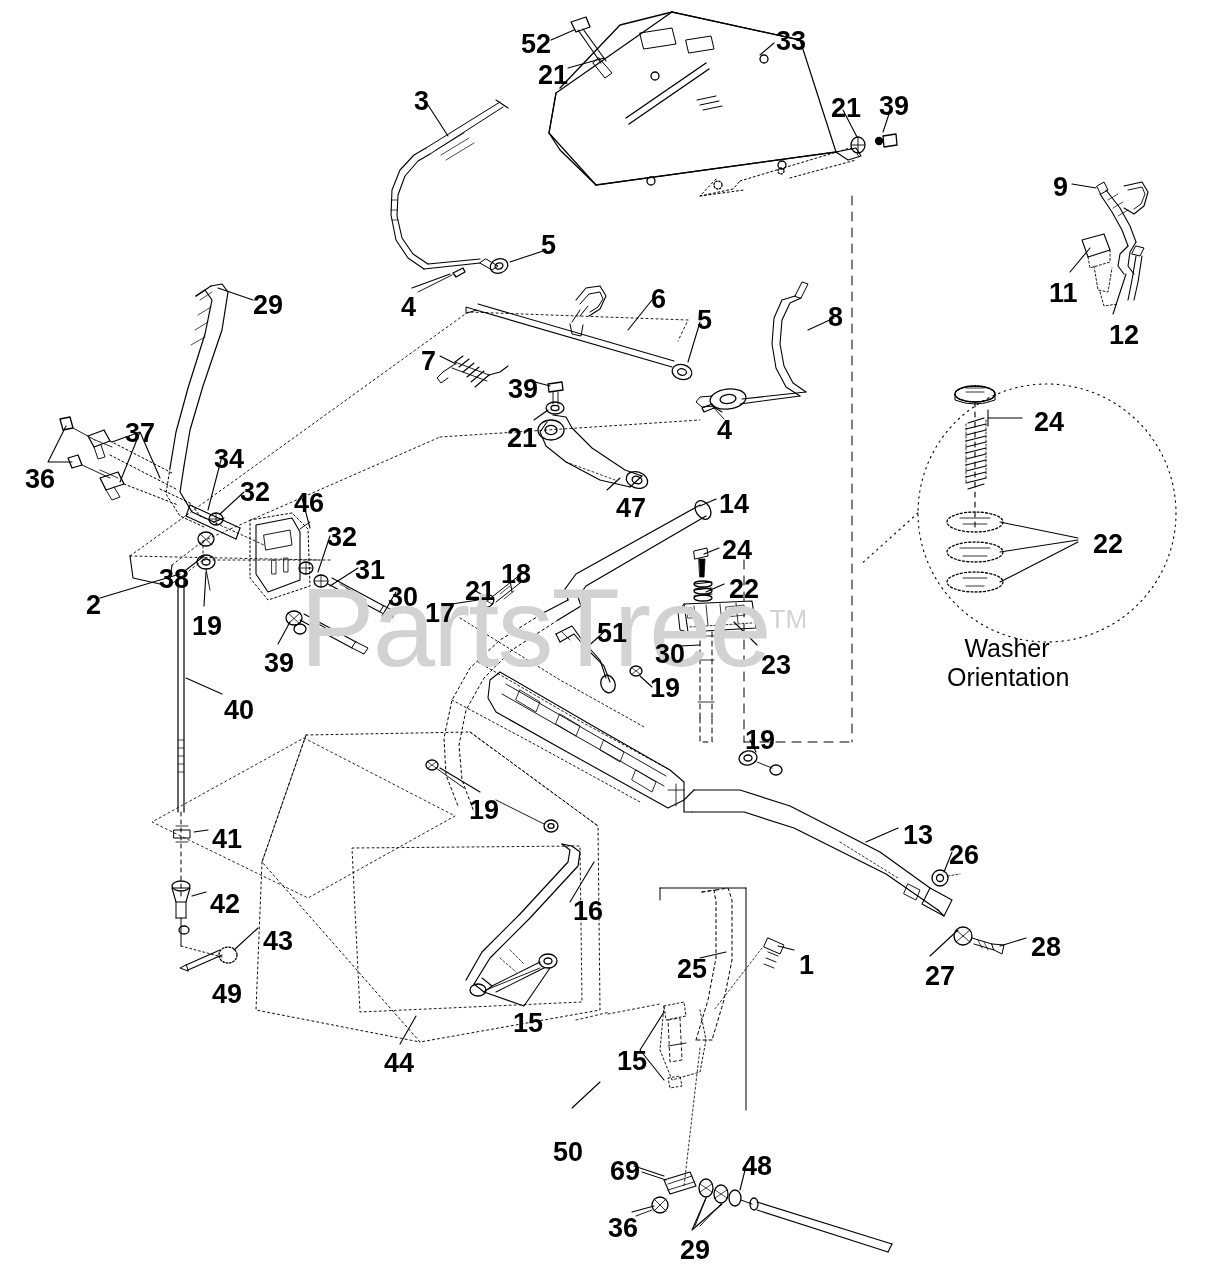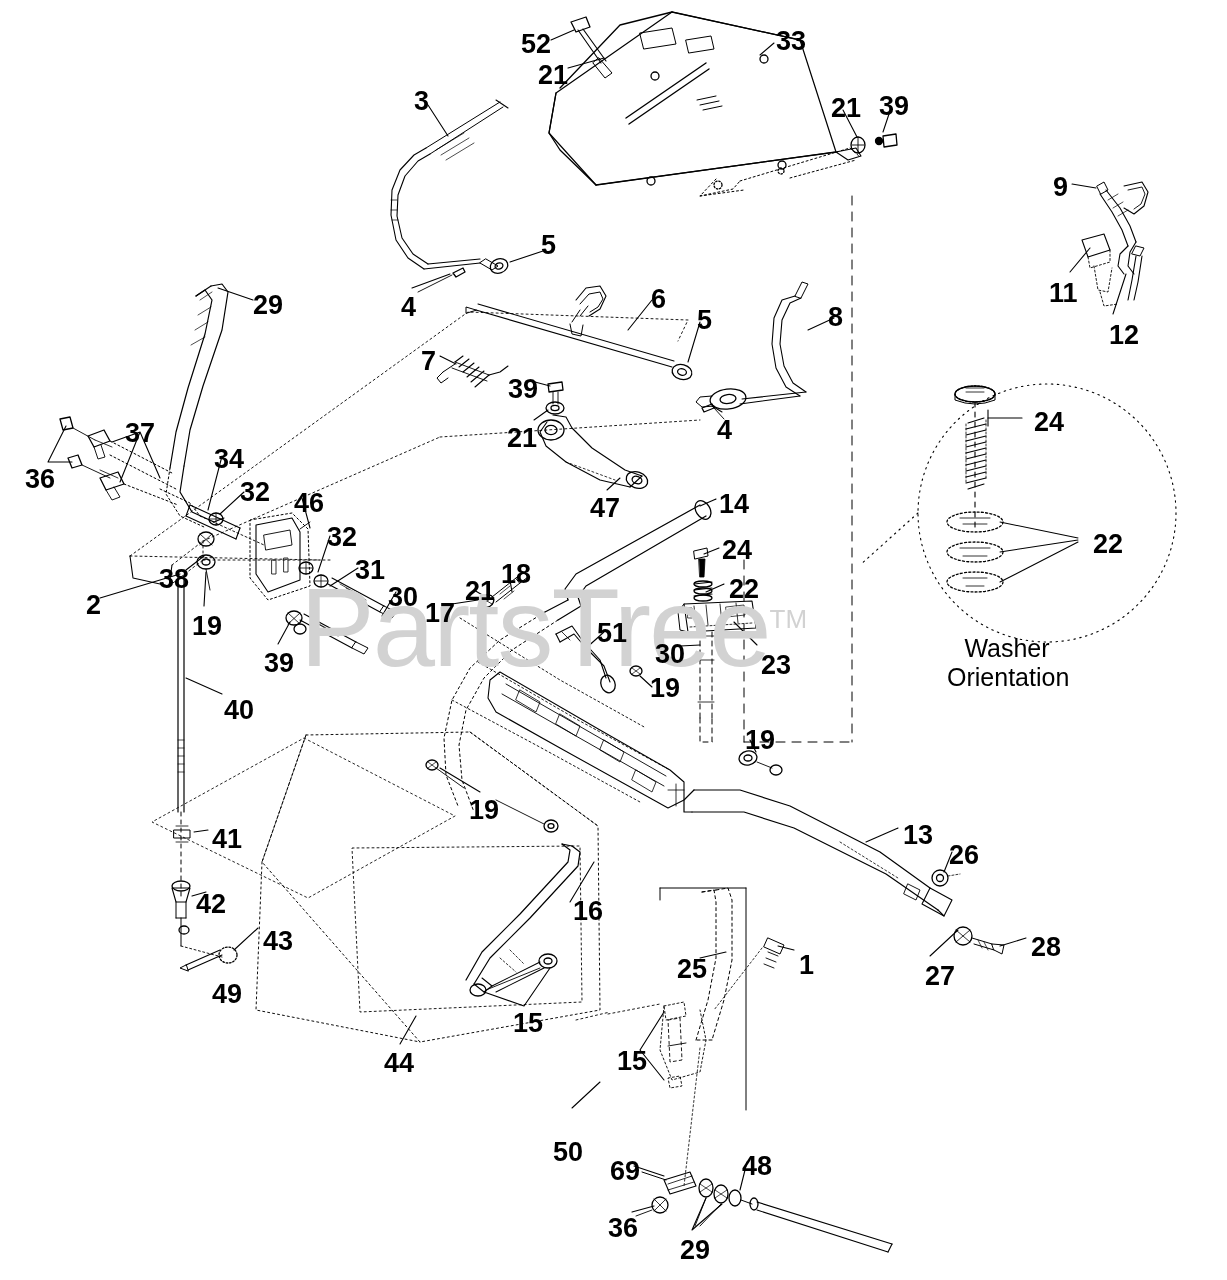--- a/index.html
+++ b/index.html
@@ -643,21 +643,21 @@
       <div class="lbl" style="left: 1109px; top: 322px;">12</div>
       <div class="lbl" style="left: 541px; top: 232px;">5</div>
       <div class="lbl" style="left: 401px; top: 294px;">4</div>
       <div class="lbl" style="left: 651px; top: 286px;">6</div>
       <div class="lbl" style="left: 697px; top: 307px;">5</div>
       <div class="lbl" style="left: 828px; top: 304px;">8</div>
       <div class="lbl" style="left: 421px; top: 348px;">7</div>
       <div class="lbl" style="left: 508px; top: 376px;">39</div>
       <div class="lbl" style="left: 507px; top: 425px;">21</div>
       <div class="lbl" style="left: 717px; top: 417px;">4</div>
-      <div class="lbl" style="left: 590px; top: 495px;">47</div>
+      <div class="lbl" style="left: 616px; top: 495px;">47</div>
       <div class="lbl" style="left: 719px; top: 491px;">14</div>
       <div class="lbl" style="left: 722px; top: 537px;">24</div>
       <div class="lbl" style="left: 729px; top: 576px;">22</div>
       <div class="lbl" style="left: 655px; top: 641px;">30</div>
       <div class="lbl" style="left: 761px; top: 652px;">23</div>
       <div class="lbl" style="left: 253px; top: 292px;">29</div>
       <div class="lbl" style="left: 125px; top: 420px;">37</div>
       <div class="lbl" style="left: 25px; top: 466px;">36</div>
       <div class="lbl" style="left: 214px; top: 446px;">34</div>
       <div class="lbl" style="left: 240px; top: 479px;">32</div>
@@ -670,21 +670,21 @@
       <div class="lbl" style="left: 192px; top: 613px;">19</div>
       <div class="lbl" style="left: 264px; top: 650px;">39</div>
       <div class="lbl" style="left: 425px; top: 600px;">17</div>
       <div class="lbl" style="left: 465px; top: 578px;">21</div>
       <div class="lbl" style="left: 501px; top: 561px;">18</div>
       <div class="lbl" style="left: 597px; top: 620px;">51</div>
       <div class="lbl" style="left: 650px; top: 675px;">19</div>
       <div class="lbl" style="left: 745px; top: 727px;">19</div>
       <div class="lbl" style="left: 224px; top: 697px;">40</div>
       <div class="lbl" style="left: 212px; top: 826px;">41</div>
-      <div class="lbl" style="left: 196px; top: 891px;">42</div>
+      <div class="lbl" style="left: 210px; top: 891px;">42</div>
       <div class="lbl" style="left: 263px; top: 928px;">43</div>
       <div class="lbl" style="left: 212px; top: 981px;">49</div>
       <div class="lbl" style="left: 469px; top: 797px;">19</div>
       <div class="lbl" style="left: 573px; top: 898px;">16</div>
       <div class="lbl" style="left: 513px; top: 1010px;">15</div>
       <div class="lbl" style="left: 384px; top: 1050px;">44</div>
       <div class="lbl" style="left: 903px; top: 822px;">13</div>
       <div class="lbl" style="left: 949px; top: 842px;">26</div>
       <div class="lbl" style="left: 925px; top: 963px;">27</div>
       <div class="lbl" style="left: 1031px; top: 934px;">28</div>

